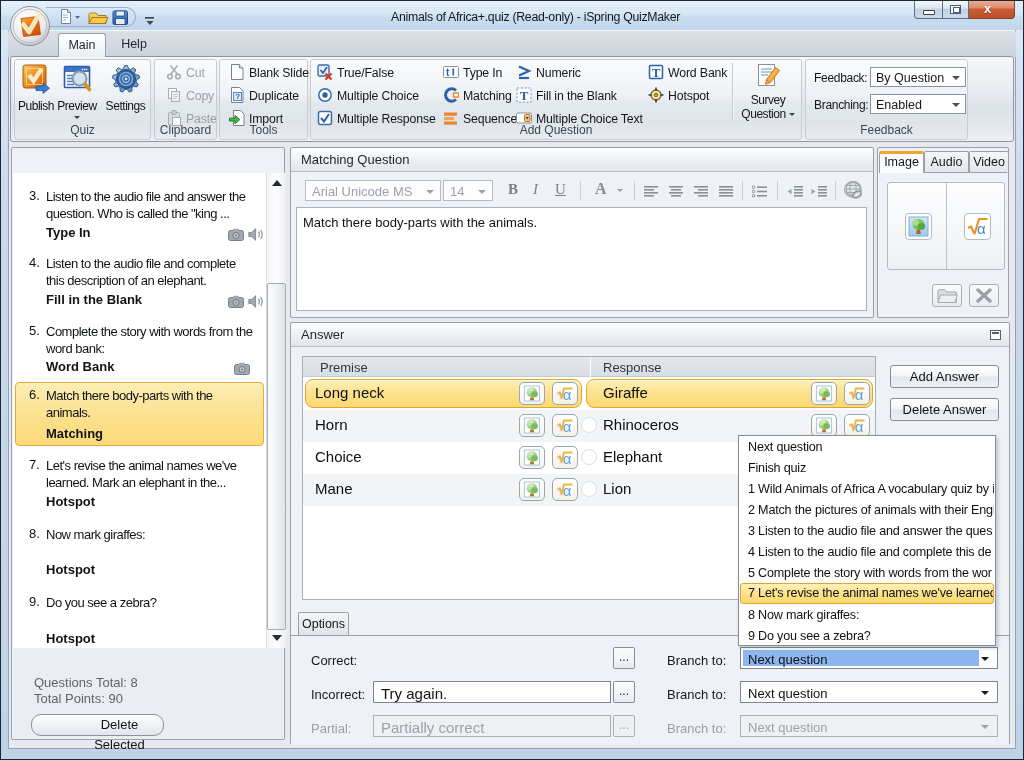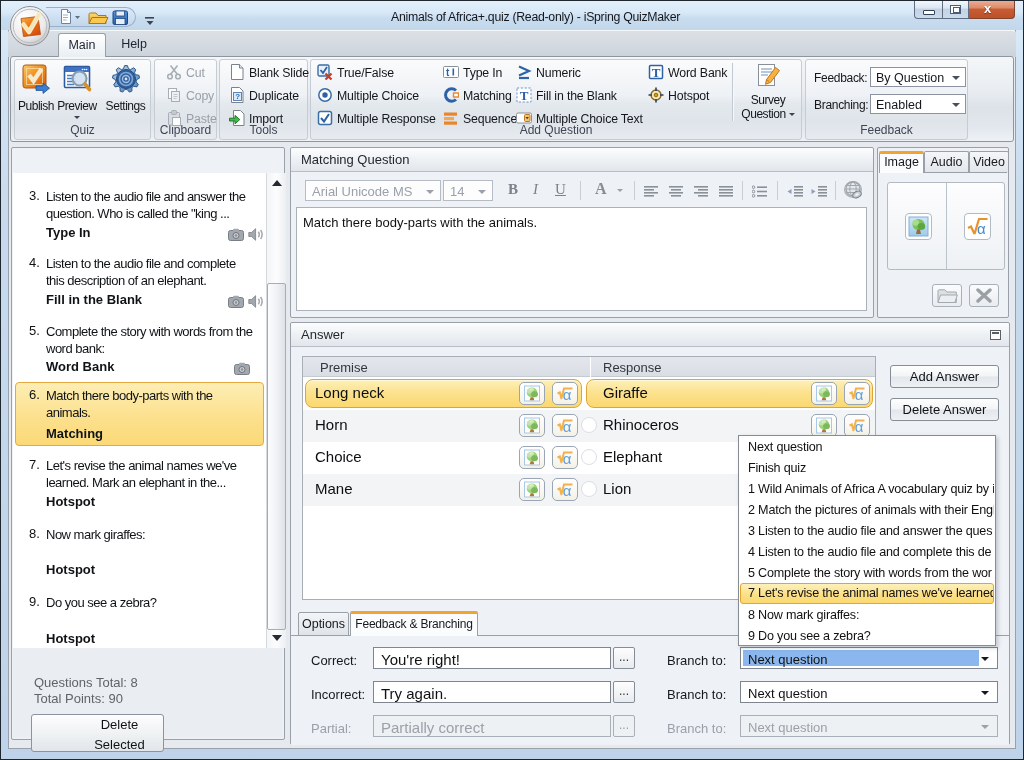--- a/index.html
+++ b/index.html
@@ -50,21 +50,21 @@
 #qlist{position:absolute;left:1px;top:25px;width:271px;height:475px;background:#fff;}
 #qscroll{position:absolute;left:253px;top:0px;width:20px;height:475px;background:linear-gradient(90deg,#f2f4f6 0%,#fdfdfe 50%,#eceef1 100%);border-left:1px solid #d6dade;}
 .sarrow{position:absolute;left:5px;width:0;height:0;border-left:5px solid transparent;border-right:5px solid transparent;}
 #qthumb{position:absolute;left:0px;top:110px;width:19px;height:347px;background:linear-gradient(90deg,#fbfcfd 0%,#f0f2f5 50%,#dfe3e8 100%);border:1px solid #a7adb6;border-radius:2px;}
 .qitem{position:absolute;left:2px;width:250px;font-size:13px;color:#101316;}
 .qnum{position:absolute;left:14px;top:0;}
 .qtext{position:absolute;left:31px;top:0;width:208px;line-height:17px;letter-spacing:-0.5px;}
 .qtype{position:absolute;left:31px;font-weight:bold;}
 .qsel{position:absolute;left:2px;width:249px;border:1px solid #e5a93f;border-radius:4px;background:linear-gradient(180deg,#fdeeb5 0%,#fce08d 55%,#fbd977 100%);}
 #qfoot{position:absolute;left:1px;top:500px;right:1px;bottom:1px;background:#eaedf1;font-size:13px;color:#5f646a;}
-#delsel{position:absolute;left:18px;top:66px;width:133px;height:38px;background:linear-gradient(180deg,#fdfdfe 0%,#f0f2f4 50%,#e2e6ea 100%);border:1px solid #8d939c;border-radius:3px;font-size:13px;color:#101316;text-align:center;line-height:20px;padding-left:44px;}
+#delsel{position:absolute;left:18px;top:66px;width:133px;height:22px;background:linear-gradient(180deg,#fdfdfe 0%,#f0f2f4 50%,#e2e6ea 100%);border:1px solid #8d939c;border-radius:10px;font-size:13px;color:#101316;text-align:center;line-height:20px;padding-left:44px;}
 
 .icam,.ispk{position:absolute;width:16px;height:13px;}
 
 #mtoolbar{position:absolute;left:1px;top:25px;right:1px;height:33px;}
 .tcombo{position:absolute;top:7px;height:21px;background:#fdfdfd;border:1px solid #b6bcc4;color:#9aa1ab;font-size:13px;}
 .tsep{position:absolute;top:8px;height:19px;width:1px;background:#c9ced5;}
 #mtext{position:absolute;left:5px;top:59px;width:571px;height:104px;background:#fff;border:1px solid #abb1b9;font-size:13px;color:#111;padding:7px 6px;}
 
 #atable{position:absolute;left:11px;top:33px;width:574px;height:244px;background:#fff;border:1px solid #a8aeb6;}
 #ahead{position:absolute;left:0;top:0;right:0;height:20px;background:linear-gradient(180deg,#e3e7ec 0%,#d9dee5 100%);border-bottom:1px solid #c6cbd2;font-size:13px;color:#33373d;}
@@ -723,24 +723,22 @@
           <span class="alpha"><svg width="18" height="17">
               <path d="M1.5 8.5 l2.3 -1 l1.8 6.5 M5.2 14 L8 3.5 h8.5" stroke="#f2b14e" stroke-width="2" fill="none"></path>
               <text x="6.8" y="15" font-size="15" fill="#5f9fdf" font-family="Liberation Sans">α</text>
             </svg></span>
         </div>
     </div>
   </div>
   <div class="okbtn" style="top:42px;">Add Answer</div>
   <div class="okbtn" style="top:75px;">Delete Answer</div>
   <div class="btab" id="tab-opt">Options</div>
-  <div class="btab" id="tab-fb">Feedback &amp; Branching</div>
   <div id="btabbox"></div>
   <div class="frow-label" style="left:20px;top:330px;">Correct:</div>
-  <input class="finput" style="top: 324px;" value="You're right!">
   <div class="fdots" style="top:324px;">...</div>
   <div class="frow-label" style="left:20px;top:364px;">Incorrect:</div>
   <input class="finput" style="top: 358px;" value="Try again.">
   <div class="fdots" style="top:358px;">...</div>
   <div class="frow-label dis" style="left:20px;top:398px;">Partial:</div>
   <input class="finput dis2" style="top: 392px;" value="Partially correct">
   <div class="fdots dis2" style="top:392px;">...</div>
   <div class="frow-label" style="left:376px;top:330px;">Branch to:</div>
   <div class="fcombo" style="top:324px;">
       <span class="fsel"></span>

